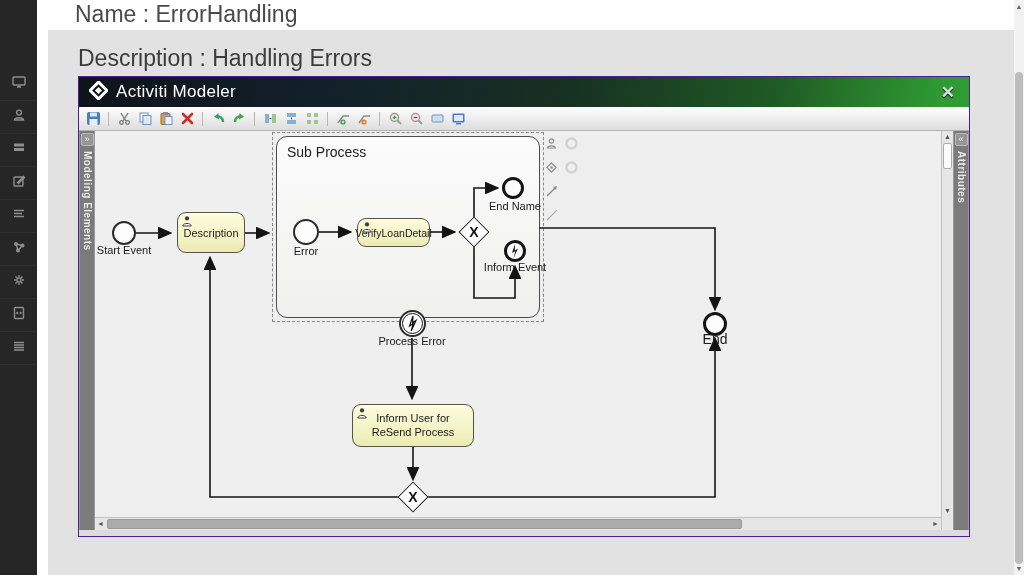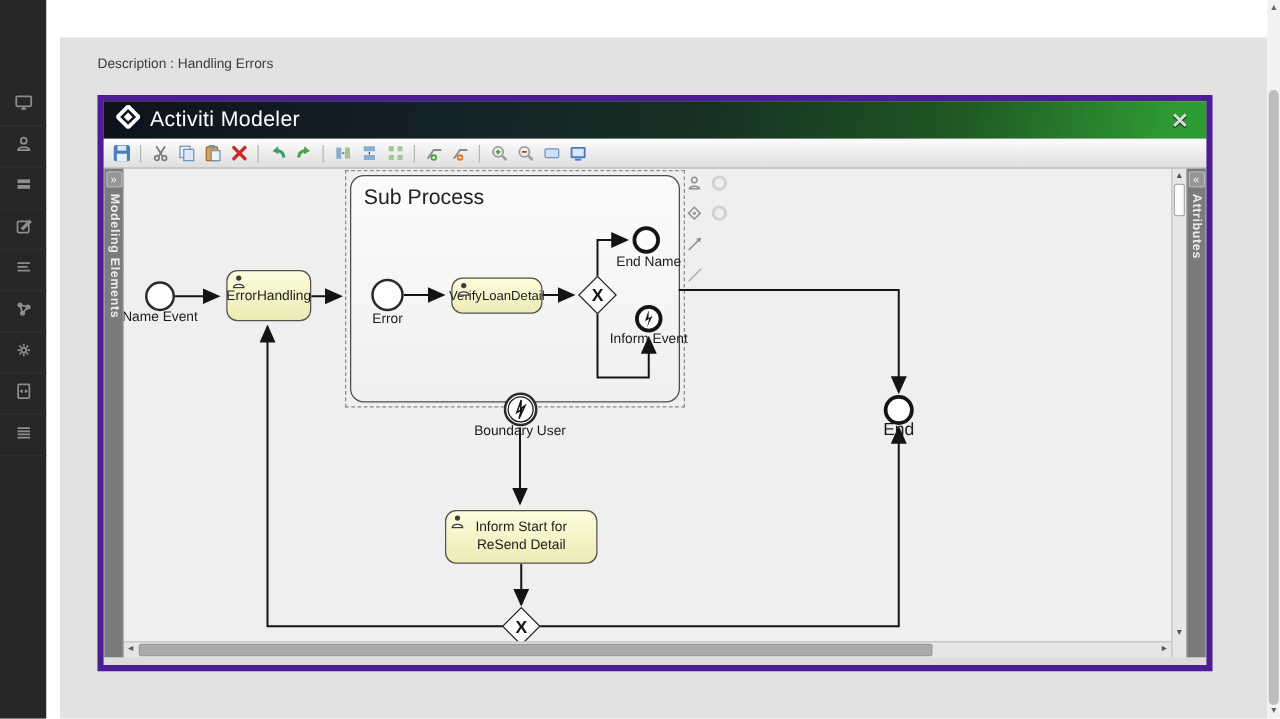--- a/index.html
+++ b/index.html
@@ -8,29 +8,29 @@
 
   
   .sidebar { position:absolute; left:0; top:0; width:37px; height:575px; background:#262626; z-index:30; }
   .sidebar .sb-item { width:37px; height:33px; display:flex; align-items:center; justify-content:center; border-bottom:1px solid #2e2e2e; cursor:pointer; }
   .sidebar svg { stroke:#8d8d8d; fill:none; stroke-width:1.4; }
   .sidebar .filled { fill:#8d8d8d; stroke:none; }
 
   
   .panel { position:absolute; left:48px; top:30px; width:966px; height:545px; background:#e2e2e2; }
   .page-title { position:absolute; left:75px; top:1px; font-size:23px; color:#4a4a4a; z-index:5; }
-  .page-desc  { position:absolute; left:78px; top:45px; font-size:11px; color:#3c3c3c; z-index:5; }
+  .page-desc  { position:absolute; left:78px; top:45px; font-size:23px; color:#3c3c3c; z-index:5; }
 
   
   .pagebar { position:absolute; right:0; top:0; width:10px; height:575px; background:#f2f2f2; z-index:40; }
   .pagebar .thumb { position:absolute; left:1px; top:72px; width:8px; height:492px; background:#bdbdbd; border-radius:4px; }
   .pagebar .arr { position:absolute; left:0; width:10px; height:10px; font-size:7px; color:#666; text-align:center; line-height:10px; }
 
   
-  .modeler { position:absolute; left:78px; top:76px; width:892px; height:461px; border:5px solid #4c1d95; background:#dcdcdc; display:flex; flex-direction:column; }
+  .modeler { position:absolute; left:78px; top:76px; width:892px; height:461px; border:1px solid #4c1d95; background:#dcdcdc; display:flex; flex-direction:column; }
   .titlebar { height:30px; background:linear-gradient(100deg,#0e131a 0%,#13202a 28%,#173122 55%,#1f5a24 78%,#2f9b33 97%); display:flex; align-items:center; padding:0 8px; flex:0 0 auto; }
   .titlebar .logo { margin:0 8px 0 2px; }
   .titlebar .title { color:#fff; font-size:17px; letter-spacing:.3px; }
   .titlebar .close { margin-left:auto; color:#d9dde2; font-size:17px; font-weight:bold; cursor:pointer; text-shadow:0 1px 1px #000; padding:0 6px; }
 
   .toolbar { height:24px; background:linear-gradient(#fdfdfd,#dedede); border-bottom:1px solid #b3b3b3; display:flex; align-items:center; padding:0 5px; gap:3px; flex:0 0 auto; }
   .tb { width:18px; height:18px; display:flex; align-items:center; justify-content:center; border-radius:2px; cursor:pointer; }
   .tbsep { width:1px; height:14px; background:#b8b8b8; margin:0 3px; }
 
   .mbody { flex:1; display:flex; min-height:0; }
@@ -55,21 +55,21 @@
   .event { position:absolute; border-radius:50%; background:#fdfdfd; z-index:5; }
   .event.thin  { border:2px solid #2b2b2b; }
   .event.thick { border:3px solid #141414; }
   .task { position:absolute; border:1.5px solid #54544a; border-radius:9px; background:linear-gradient(#fdfdde,#ecebb4); z-index:5;
           display:flex; align-items:center; justify-content:center; text-align:center; font-size:11px; color:#1c1c1c; padding:2px 4px; }
   .task .usr { position:absolute; left:3px; top:2px; }
   .gateway { position:absolute; width:22px; height:22px; background:#fefefe; border:1.6px solid #222; transform:rotate(45deg); z-index:5; }
   .gateway .x { position:absolute; inset:0; display:flex; align-items:center; justify-content:center; transform:rotate(-45deg); font-weight:bold; font-size:14px; color:#111; }
   .subprocess { position:absolute; left:181px; top:5px; width:264px; height:182px; border:1.4px solid #4c4c4c; border-radius:11px;
                 background:linear-gradient(#fbfbfb,#f0f0ee); z-index:2; }
-  .subprocess .sp-label { position:absolute; left:10px; top:7px; font-size:17px; color:#222; }
+  .subprocess .sp-label { position:absolute; left:10px; top:7px; font-size:14px; color:#222; }
   .selection { position:absolute; left:177px; top:1px; width:272px; height:190px; border:1px dashed #8a8a8a; z-index:1; }
   .ring { position:absolute; inset:1px; border:1.4px solid #141414; border-radius:50%; }
   .ctxicons { position:absolute; left:450px; top:5px; z-index:4; }
   .ctxicons .row { display:flex; gap:7px; margin-bottom:6px; align-items:center; }
 </style>
 </head>
 <body>
 
 <div class="root">
 
@@ -125,20 +125,21 @@
           </svg></span>
     </div>
     <div class="sb-item">
       <span><svg width="16" height="16">
             <path d="M3 4.5h10M3 7h10M3 9.5h10M3 12h10"></path>
           </svg></span>
     </div>
   </div>
 
   <div class="panel"></div>
+  <div class="page-title">Name : ErrorHandling</div>
   <div class="page-desc">Description : Handling Errors</div>
 
   <div class="pagebar">
     <div class="arr" style="top:2px">▲</div>
     <div class="thumb"></div>
     <div class="arr" style="bottom:1px">▼</div>
   </div>
 
   <div class="modeler">
 
@@ -332,68 +333,68 @@
                   </svg></span>
             </div>
             <div class="row">
               <span><svg width="14" height="14">
                     <path d="M2 12 12 2" stroke="#adadad" stroke-width="1.1"></path>
                   </svg></span>
             </div>
           </div>
 
           <div class="event thin" style="left:17px;top:90px;width:24px;height:24px"></div>
-          <div class="node-label" style="left:29px;top:113px">Name Event</div>
+          <div class="node-label" style="left:29px;top:113px">Start Event</div>
 
           <div class="event thin" style="left:198px;top:88px;width:26px;height:26px"></div>
           <div class="node-label" style="left:211px;top:114px">Error</div>
 
           <div class="event thick" style="left:407px;top:46px;width:22px;height:22px"></div>
           <div class="node-label" style="left:420px;top:69px">End Name</div>
 
           <div class="event thick" style="left:409px;top:109px;width:22px;height:22px">
             <svg width="16" height="16" style="position:absolute;left:0;top:0">
                 <path d="M8 1 5 10l3.4-2L6.6 15 11 5.5 7.8 7.6z" fill="#111"></path>
               </svg>
           </div>
           <div class="node-label" style="left:420px;top:130px">Inform Event</div>
 
           <div class="event thin" style="left:304px;top:179px;width:27px;height:27px;z-index:5">
             <div class="ring"></div>
             <svg width="17" height="17" style="position:absolute;left:3px;top:3px">
                 <path d="M9 1 5.5 11l3.6-2.2L7.2 16 12 5.5 8.6 7.8z" fill="none" stroke="#111" stroke-width="1.2"></path>
               </svg>
           </div>
-          <div class="node-label" style="left:317px;top:204px">Boundary User</div>
+          <div class="node-label" style="left:317px;top:204px">Process Error</div>
 
           <div class="event thick" style="left:608px;top:181px;width:24px;height:24px"></div>
           <div class="node-label" style="left:620px;top:200px;font-size:14px">End</div>
 
           <div class="task" style="left:82px;top:81px;width:68px;height:41px">
             <span class="usr"><svg width="12" height="12">
                   <circle cx="6" cy="3.4" r="2.1" fill="#3c3c3c"></circle>
                   <path d="M1.8 11c.4-3.4 8-3.4 8.4 0z" fill="#fff" stroke="#3c3c3c"></path>
                 </svg></span>
-            <span>ErrorHandling</span>
+            <span>Description</span>
           </div>
 
           <div class="task" style="left:262px;top:87px;width:73px;height:29px;font-size:10.5px">
             <span class="usr"><svg width="12" height="12">
                   <circle cx="6" cy="3.4" r="2.1" fill="#3c3c3c"></circle>
                   <path d="M1.8 11c.4-3.4 8-3.4 8.4 0z" fill="#fff" stroke="#3c3c3c"></path>
                 </svg></span>
             <span>VerifyLoanDetail</span>
           </div>
 
           <div class="task" style="left:257px;top:273px;width:122px;height:43px">
             <span class="usr"><svg width="12" height="12">
                   <circle cx="6" cy="3.4" r="2.1" fill="#3c3c3c"></circle>
                   <path d="M1.8 11c.4-3.4 8-3.4 8.4 0z" fill="#fff" stroke="#3c3c3c"></path>
                 </svg></span>
-            <span style="white-space:normal;line-height:1.2">Inform Start for ReSend Detail</span>
+            <span style="white-space:normal;line-height:1.2">Inform User for ReSend Process</span>
           </div>
 
           <div class="gateway" style="left:368px;top:90px">
             <span class="x">X</span>
           </div>
           <div class="gateway" style="left:307px;top:355px">
             <span class="x">X</span>
           </div>
 
         </div>

